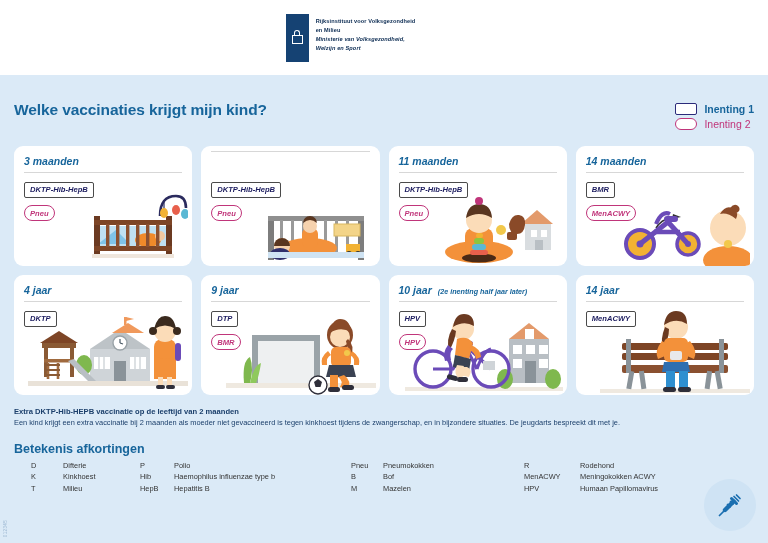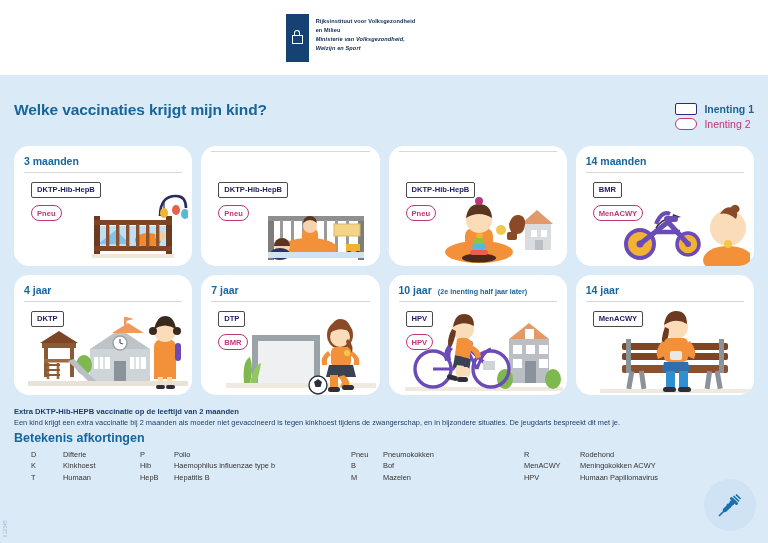--- a/index.html
+++ b/index.html
@@ -29,39 +29,39 @@
   .title{font-size:15.5px;font-weight:bold;color:#17659b;letter-spacing:-.1px;}
   .legend{padding-top:2px;}
   .legend-row{display:flex;align-items:flex-end;gap:7px;margin-bottom:3px;}
   .lg-sq{width:22px;height:12px;border:1.6px solid #2b2b7a;background:#ffffff;box-sizing:border-box;border-radius:2px;flex:none;}
   .lg-rd{width:22px;height:12px;border:1.6px solid #c0357a;background:#ffffff;box-sizing:border-box;border-radius:7px;flex:none;}
   .lg-t1{font-size:10.5px;font-weight:bold;color:#17659b;}
   .lg-t2{font-size:10.5px;font-weight:normal;color:#c0357a;}
 
   
   .grid{display:grid;grid-template-columns:repeat(4,1fr);gap:9px;}
-  .card{background:#ffffff;border-radius:15px;height:120px;position:relative;overflow:hidden;}
+  .card{background:#ffffff;border-radius:9px;height:120px;position:relative;overflow:hidden;font-style:italic;}
   .card-head{padding:9px 10px 0 10px;display:flex;align-items:baseline;gap:6px;}
   .card-title{font-size:10.5px;font-weight:bold;color:#17659b;white-space:nowrap;}
   .card-note{font-size:7.2px;font-weight:bold;color:#17659b;white-space:nowrap;}
   .card-rule{margin:5px 10px 0 10px;height:1px;background:#d7d7d7;}
-  .tags{position:absolute;left:17px;top:32px;z-index:3;}
+  .tags{position:absolute;left:10px;top:32px;z-index:3;}
   .tag{display:inline-block;font-size:7.6px;font-weight:bold;background:#ffffff;padding:2.5px 5px;margin-bottom:4px;white-space:nowrap;}
   .tag.t1{border:1.3px solid #4a4a4a;color:#1b1b5e;border-radius:2px;}
   .tag.t2{border:1.3px solid #c0357a;color:#c0357a;border-radius:9px;}
   .art{position:absolute;left:0;right:0;bottom:0;height:92px;z-index:1;}
   .art svg{position:absolute;right:4px;bottom:0;}
 
   
   .note{padding:12px 0 0 0;}
   .note-h{font-size:7.6px;font-weight:bold;color:#1b3f6b;margin-bottom:2px;}
   .note-p{font-size:7.4px;color:#1b3f6b;line-height:1.35;}
 
   
-  .abbr-title{font-size:12.5px;font-weight:bold;color:#17659b;margin:3px 0 5px 0;}
+  .abbr-title{font-size:12.5px;font-weight:bold;color:#17659b;margin:14px 0 5px 0;}
   .abbr-grid{display:grid;grid-template-columns:repeat(3,1fr);gap:0 1px;padding-left:17px;}
   .abbr-col{display:grid;grid-template-columns:42px 1fr;row-gap:2.5px;}
   .ab-k{font-size:7.4px;color:#333333;}
   .ab-v{font-size:7.4px;color:#333333;}
 
   .syringe-wrap{position:absolute;right:12px;bottom:12px;width:52px;height:52px;border-radius:50%;background:#cfe3f4;display:flex;align-items:center;justify-content:center;}
   .sidecode{position:absolute;left:3px;bottom:6px;font-size:4.6px;color:#9db8d2;writing-mode:vertical-rl;transform:rotate(180deg);letter-spacing:.3px;}
 </style>
 </head>
 <body>
@@ -162,20 +162,23 @@
     <ellipse cx="26" cy="68" rx="10" ry="6" fill="#2f2f6b"></ellipse>
     <rect x="92" y="58" width="14" height="9" fill="#f2b233"></rect>
     <circle cx="95" cy="68" r="3" fill="#333"></circle>
                 <circle cx="104" cy="68" r="3" fill="#333"></circle>
     <rect x="14" y="66" width="96" height="6" fill="#cfe3f3"></rect>
   </svg>
             </div>
             <div class="tags"><div class="tag t1">DKTP-Hib-HepB</div><br><div class="tag t2">Pneu</div><br></div>
           </div>
           <div class="card">
+            <div class="card-head">
+              <div class="card-title">11 maanden</div>
+            </div>
             <div class="card-rule"></div>
             <div class="art">
               <svg width="128" height="84" viewBox="0 0 128 84">
     <path d="M86 42 L102 28 L118 42 Z" fill="#e39a6b"></path>
     <rect x="90" y="42" width="26" height="26" fill="#d9dde0"></rect>
     <rect x="96" y="48" width="6" height="7" fill="#fff"></rect>
                 <rect x="106" y="48" width="6" height="7" fill="#fff"></rect>
     <rect x="100" y="58" width="8" height="10" fill="#b9bfc4"></rect>
     <path d="M74 42 q3 -10 10 -9 q7 1 6 10 q-1 9 -8 9 q-8 0 -8 -10" fill="#8a4a28"></path>
     <rect x="72" y="50" width="10" height="8" rx="2" fill="#8a4a28"></rect>
@@ -277,21 +280,21 @@
     <g fill="#2f2f3a">
                   <rect x="128" y="82" width="9" height="4" rx="2"></rect>
                   <rect x="138" y="82" width="9" height="4" rx="2"></rect>
                 </g>
   </svg>
             </div>
             <div class="tags"><div class="tag t1">DKTP</div><br></div>
           </div>
           <div class="card">
             <div class="card-head">
-              <div class="card-title">7 jaar</div>
+              <div class="card-title">9 jaar</div>
             </div>
             <div class="card-rule"></div>
             <div class="art">
               <svg width="150" height="90" viewBox="0 0 150 90">
     <rect x="0" y="78" width="150" height="5" fill="#efe9e0"></rect>
     <rect x="26" y="30" width="68" height="48" fill="#eef0f1"></rect>
     <rect x="26" y="30" width="6" height="48" fill="#9aa3a8"></rect>
     <rect x="88" y="30" width="6" height="48" fill="#9aa3a8"></rect>
     <rect x="26" y="30" width="68" height="6" fill="#9aa3a8"></rect>
     <path d="M18 78 q-2 -22 6 -26 q4 12 0 26" fill="#7fb84e"></path>
@@ -402,21 +405,21 @@
       </div>
 
       <div class="abbr-title">Betekenis afkortingen</div>
       <div class="abbr-grid" id="abbr-grid" style="grid-template-columns: 108px 210px 172px 1fr;">
           <div class="abbr-col" style="grid-template-columns: 32px 1fr;">
             <div class="ab-k">D</div>
             <div class="ab-v">Difterie</div>
             <div class="ab-k">K</div>
             <div class="ab-v">Kinkhoest</div>
             <div class="ab-k">T</div>
-            <div class="ab-v">Humaan</div>
+            <div class="ab-v">Milieu</div>
           </div>
           <div class="abbr-col" style="grid-template-columns: 34px 1fr;">
             <div class="ab-k">P</div>
             <div class="ab-v">Polio</div>
             <div class="ab-k">Hib</div>
             <div class="ab-v">Haemophilus influenzae type b</div>
             <div class="ab-k">HepB</div>
             <div class="ab-v">Hepatitis B</div>
           </div>
           <div class="abbr-col" style="grid-template-columns: 32px 1fr;">

